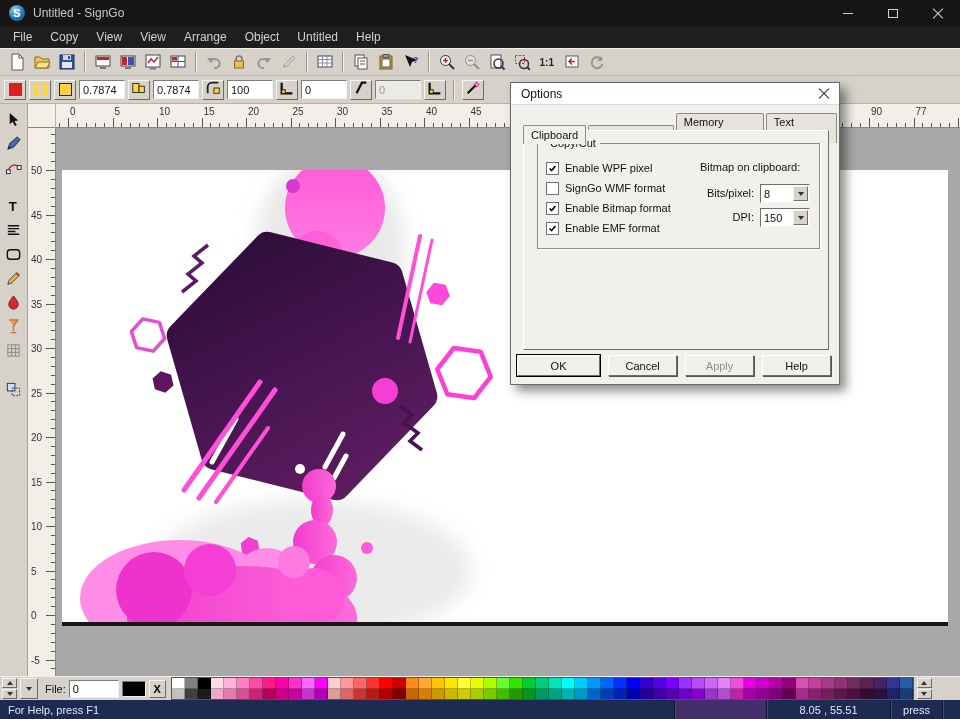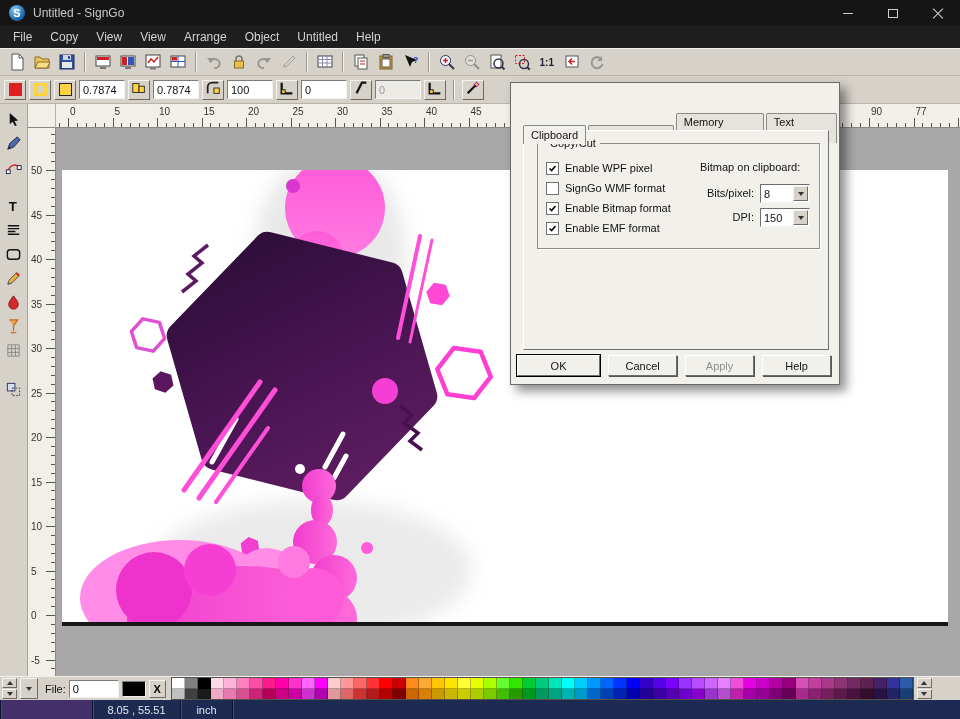--- a/index.html
+++ b/index.html
@@ -77,21 +77,21 @@
   .color-strip { display:flex; height:23px; border:1px solid #55524c; background:#55524c; margin-left:2px; overflow:hidden; }
   .pal-col { display:flex; flex-direction:column; }
   .pal-cell { width:13px; height:10.5px; border-right:1px solid rgba(0,0,0,.28); }
   .pal-col .pal-cell:first-child { border-bottom:1px solid rgba(0,0,0,.28); }
 
   
   .statusbar { position:absolute; left:0; bottom:0; width:960px; height:19px; background:#1d2a52; color:#e4e7f0; font-size:11px; display:flex; align-items:center; }
   .sb-help { flex:1; padding-left:8px; }
   .sb-seg { border-left:1px solid #0c1430; box-shadow:inset 1px 0 0 #3c4c80; height:100%; display:flex; align-items:center; justify-content:center; }
   .sb-color { width:92px; }
-  .sb-coords { width:88px; }
+  .sb-coords { width:124px; }
   .sb-unit { width:52px; }
   .sb-corner { width:18px; }
 
   
   .dialog { position:absolute; left:510px; top:82px; width:330px; height:303px; background:#f2f0ea; border:1px solid #6a6a6a; box-shadow:6px 6px 10px rgba(0,0,0,.45); z-index:60; color:#111; }
   .dlg-title { height:22px; background:#ffffff; display:flex; align-items:center; padding:0 6px 0 10px; font-size:12px; border-bottom:1px solid #dcdcdc; }
   .dlg-close { margin-left:auto; width:18px; height:16px; background:transparent; border:0; display:flex; align-items:center; justify-content:center; }
   .glyph-x.dark::before,.glyph-x.dark::after { background:#333; }
   .dlg-tabs { position:absolute; left:12px; top:30px; display:flex; align-items:flex-end; }
   .tab { padding:2px 7px 3px; border:1px solid #8a8a8a; border-bottom:none; background:#e6e3dc; margin-right:2px; border-radius:2px 2px 0 0; }
@@ -973,27 +973,34 @@
       <button class="spin-btn">
           <span class="tri-up"></span>
         </button>
       <button class="spin-btn">
           <span class="tri-down"></span>
         </button>
     </div>
   </div>
 
   <div class="statusbar">
+    <div class="sb-help">For Help, press F1</div>
     <div class="sb-seg sb-color" id="status-swatch" style="background: rgb(67, 48, 107);"></div>
     <div class="sb-seg sb-coords">8.05 , 55.51</div>
-    <div class="sb-seg sb-unit">inch</div>
+    <div class="sb-seg sb-unit">press</div>
     <div class="sb-seg sb-corner"></div>
   </div>
 
   <div class="dialog">
+    <div class="dlg-title">
+      <span>Options</span>
+      <button class="dlg-close">
+          <span class="glyph-x dark"></span>
+        </button>
+    </div>
     <div class="dlg-tabs">
         <div class="tab active">Clipboard</div>
         <div class="tab">Miscellaneous</div>
         <div class="tab">Memory settings</div>
         <div class="tab">Text defaults</div>
       </div>
     <div class="dlg-panel">
       <div class="group-box">
         <span class="group-label">Copy/Cut</span>
         <div class="check-rows">

